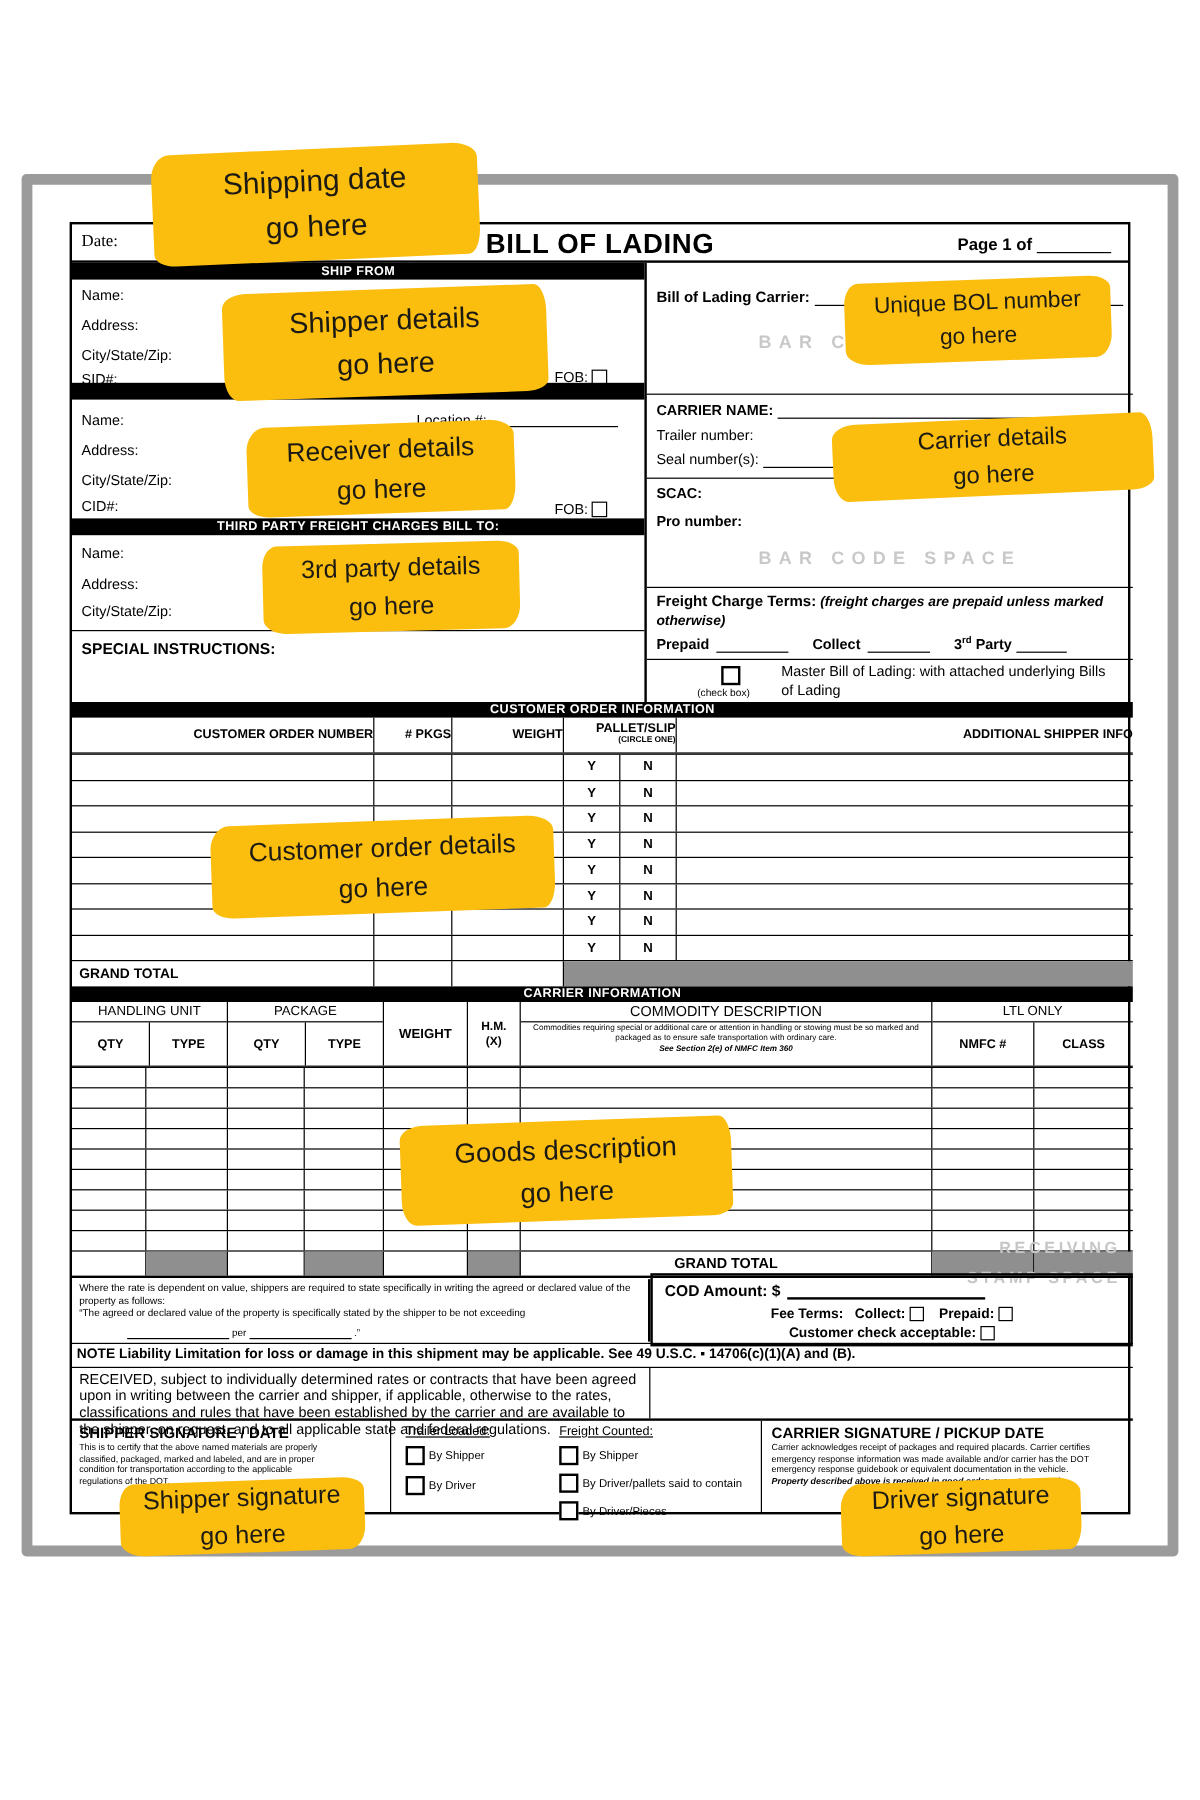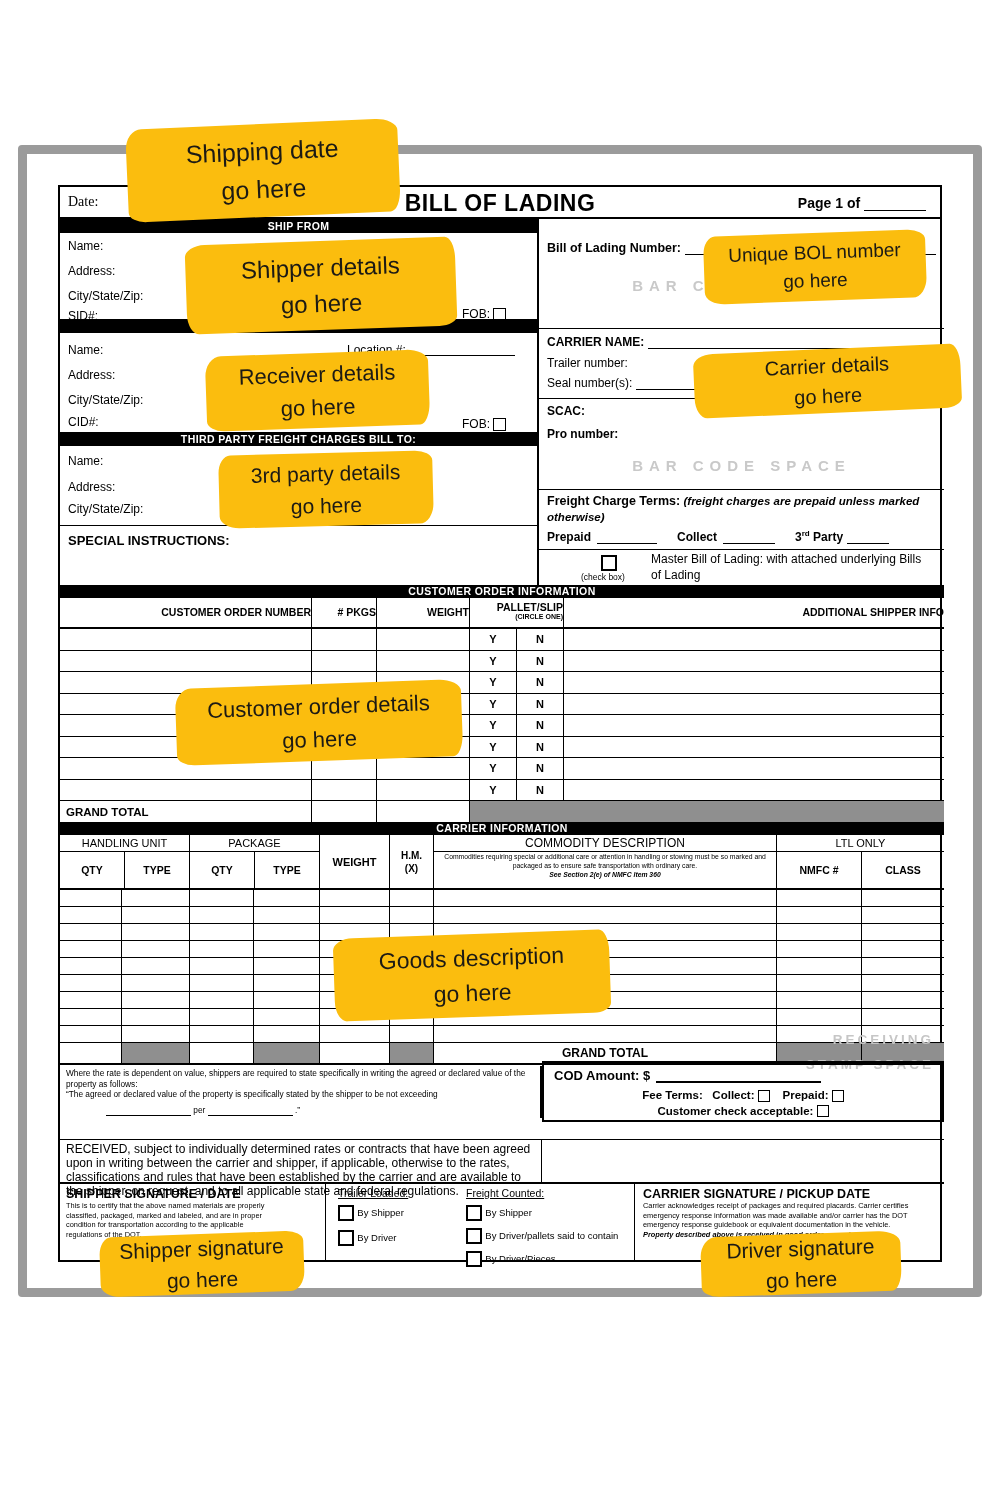--- a/index.html
+++ b/index.html
@@ -105,21 +105,21 @@
     <span class="abs lbl" style="left:8px;top:235px;">Name:</span>
     <span class="abs lbl" style="left:8px;top:261px;">Address:</span>
     <span class="abs lbl" style="left:8px;top:283px;">City/State/Zip:</span>
     <div class="abs" style="left:0;top:306px;width:100%;border-top:1.5px solid #000;"></div>
     <span class="abs blbl" style="left:8px;top:314px;font-size:13px;">SPECIAL INSTRUCTIONS:</span>
   </div>
 
   <div class="rightcol">
     <div class="rc-cell" style="top:0;height:110px;border-bottom:1.5px solid #000;">
       <div class="flexline" style="margin-top:22px;">
-        <span class="blbl" style="font-size:12.5px;">Bill of Lading Number:</span>
+        <span class="blbl" style="font-size:12.5px;">Bill of Lading Carrier:</span>
         <span class="fill"></span>
       </div>
       <div class="barcode" style="margin-top:22px;">BAR CODE SPACE</div>
     </div>
 
     <div class="rc-cell" style="top:110px;height:161px;border-bottom:1.5px solid #000;">
       <div class="flexline" style="margin-top:6px;">
         <span class="blbl">CARRIER NAME:</span>
         <span class="fill"></span>
       </div>
@@ -417,20 +417,21 @@
         <span>Fee Terms:</span>&nbsp;&nbsp;
         <span>Collect:</span> <span class="cb" style="width:10px;height:10px;"></span>&nbsp;&nbsp;&nbsp;
         <span>Prepaid:</span> <span class="cb" style="width:10px;height:10px;"></span>
       </div>
       <div style="margin-top:3px;text-align:center;font-weight:bold;font-size:11.5px;">
         <span>Customer check acceptable:</span> <span class="cb" style="width:10px;height:10px;"></span>
       </div>
     </div>
   </div>
 
+  <div class="co" style="top:932px;height:20px;border-top:1px solid #000;box-sizing:border-box;font-weight:bold;font-size:11.5px;line-height:19px;padding-left:4px;">NOTE  Liability Limitation for loss or damage in this shipment may be applicable.  See 49 U.S.C. ▪ 14706(c)(1)(A) and (B).</div>
 
   <div class="co corow" style="top:952px;height:43px;border-top:1.5px solid #000;">
     <div class="cell" style="width:482px;padding:2px 6px;border-right:1.5px solid #000;">RECEIVED, subject to individually determined rates or contracts that have been agreed upon in writing between the carrier and shipper, if applicable, otherwise to the rates, classifications and rules that have been established by the carrier and are available to the shipper, on request, and to all applicable state and federal regulations.</div>
   </div>
 
   <div class="co corow" style="top:995px;height:78px;border-top:2px solid #000;">
     <div class="cell" style="width:266px;padding:3px 6px;border-right:1.5px solid #000;">
       <div style="font-weight:bold;font-size:12.5px;">SHIPPER SIGNATURE / DATE</div>
       <div class="tiny" style="width:215px;">This is to certify that the above named materials are properly classified, packaged, marked and labeled, and are in proper condition for transportation according to the applicable regulations of the DOT.</div>
     </div>

